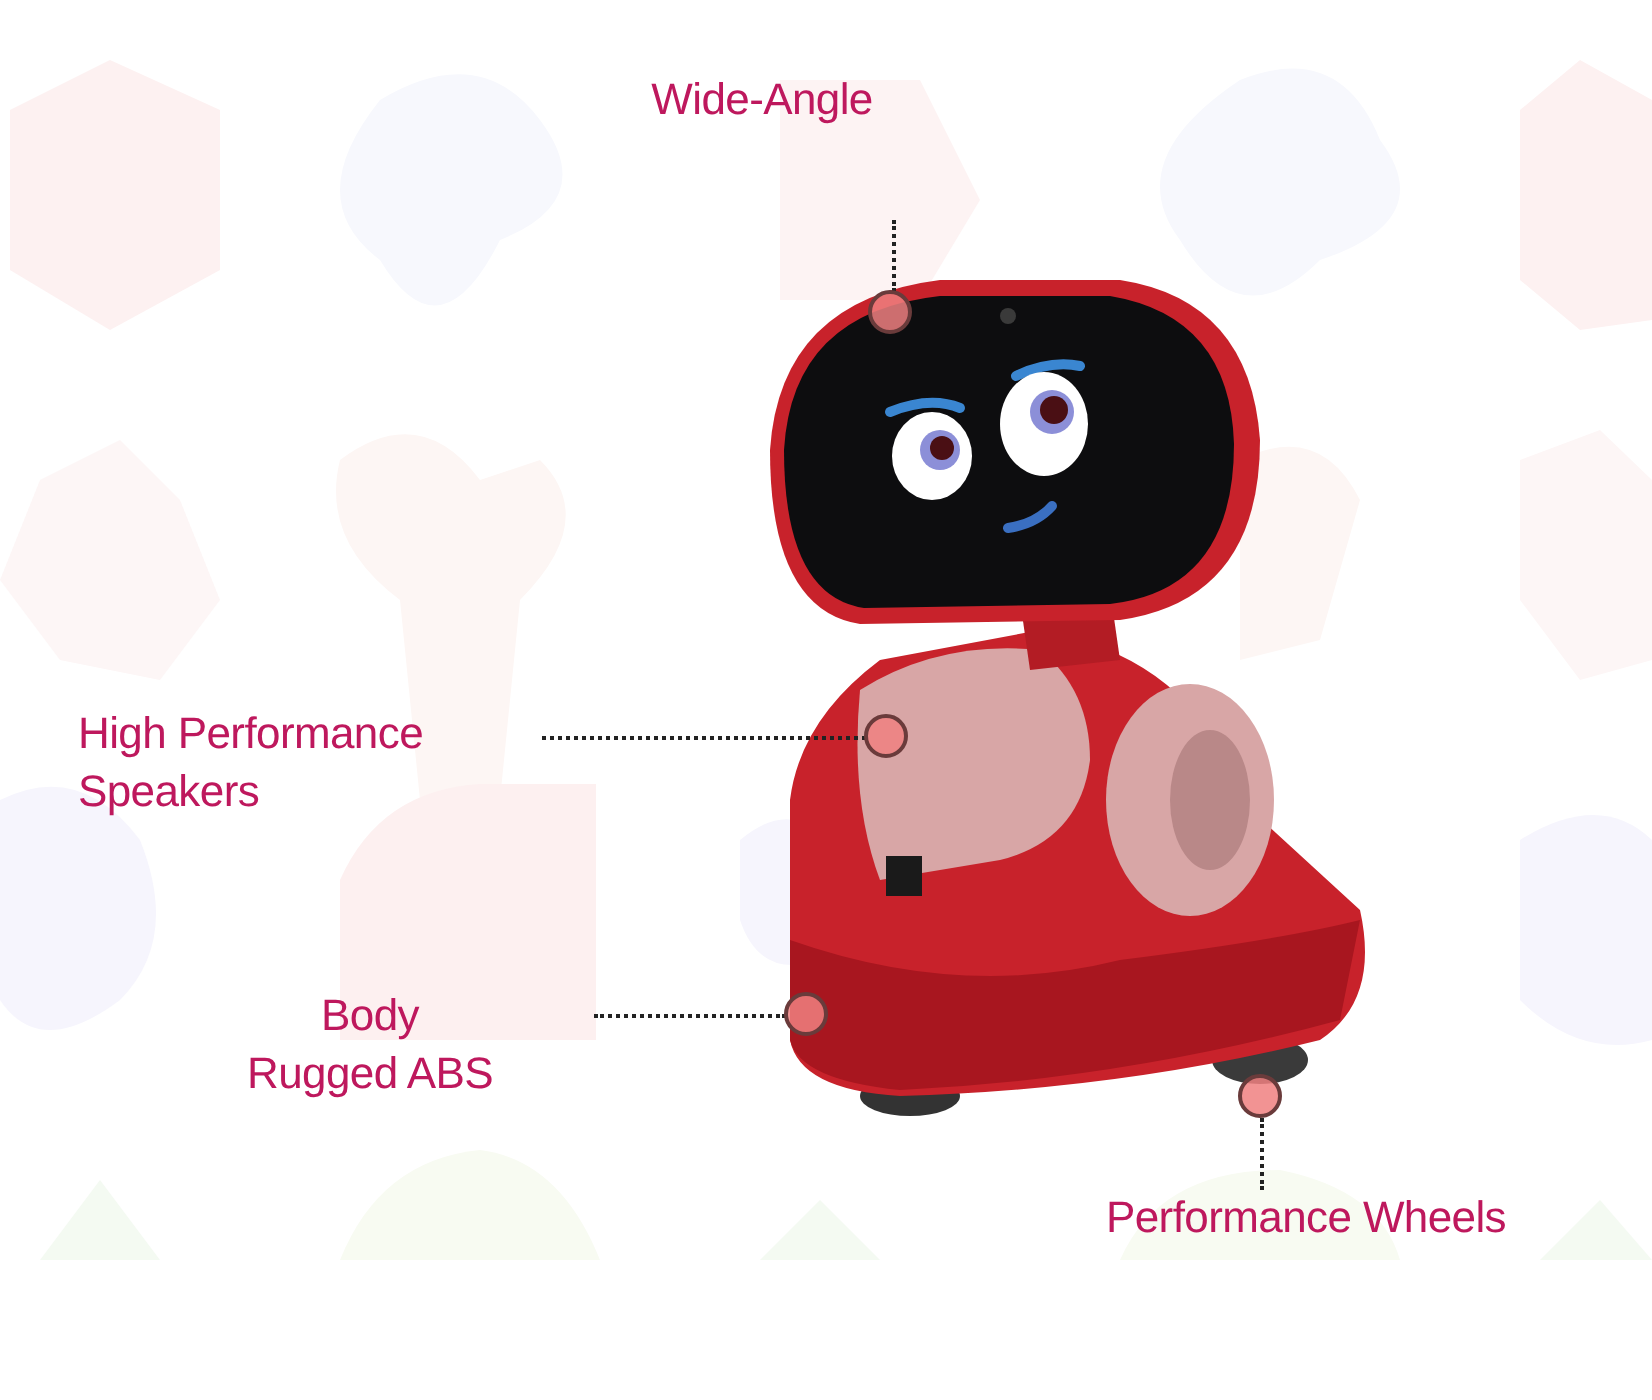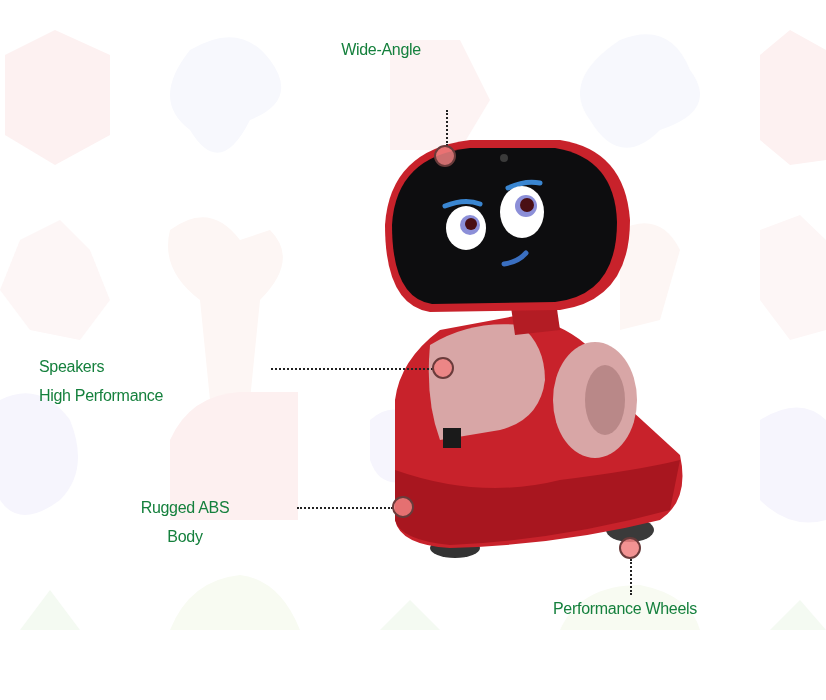--- a/index.html
+++ b/index.html
@@ -1,18 +1,18 @@
 <!DOCTYPE html>
 <html><head>
 <meta charset="utf-8">
 <style>
   html,body{margin:0;padding:0;background:#fff;}
   body{width:826px;height:700px;position:relative;overflow:hidden;font-family:"Liberation Sans","DejaVu Sans",sans-serif;}
   .bgshape{position:absolute;opacity:1;}
-  .label{position:absolute;color:#15803d;font-size:16px;line-height:29px;letter-spacing:-0.3px;}
+  .label{position:absolute;color:#be185d;font-size:22px;line-height:29px;letter-spacing:-0.3px;}
   .center{text-align:center;}
   .hline{position:absolute;border-top:2px dotted #222;height:0;}
   .vline{position:absolute;border-left:2px dotted #222;width:0;}
   .dot{position:absolute;width:22px;height:22px;border-radius:50%;border:2px solid #6a3b3b;background:rgba(240,128,128,0.85);box-sizing:border-box;}
   .robot{position:absolute;left:0;top:0;}
 </style>
 </head>
 <body>
 
 <svg class="bgshape" width="826" height="700" viewBox="0 0 826 700" style="left:0;top:0;">
@@ -70,29 +70,29 @@
   <path d="M504,264 Q518,262 526,253" stroke="#3a6fc1" stroke-width="5" fill="none" stroke-linecap="round"></path>
 </svg>
 
 <div class="label center" style="left:286px;top:35px;width:190px;">
   <div>Wide-Angle</div>
 </div>
 <div class="vline" style="left:446px;top:110px;height:36px;"></div>
 <div class="dot" style="left:434px;top:145px;"></div>
 
 <div class="label" style="left:39px;top:352px;">
+  <div>High Performance</div>
   <div>Speakers</div>
-  <div>High Performance</div>
 </div>
 <div class="hline" style="left:271px;top:368px;width:162px;"></div>
 <div class="dot" style="left:432px;top:357px;"></div>
 
 <div class="label center" style="left:110px;top:493px;width:150px;">
+  <div>Body</div>
   <div>Rugged ABS</div>
-  <div>Body</div>
 </div>
 <div class="hline" style="left:297px;top:507px;width:96px;"></div>
 <div class="dot" style="left:392px;top:496px;"></div>
 
 <div class="dot" style="left:619px;top:537px;"></div>
 <div class="vline" style="left:630px;top:559px;height:36px;"></div>
 <div class="label" style="left:553px;top:594px;">
   <div>Performance Wheels</div>
 </div>
 

